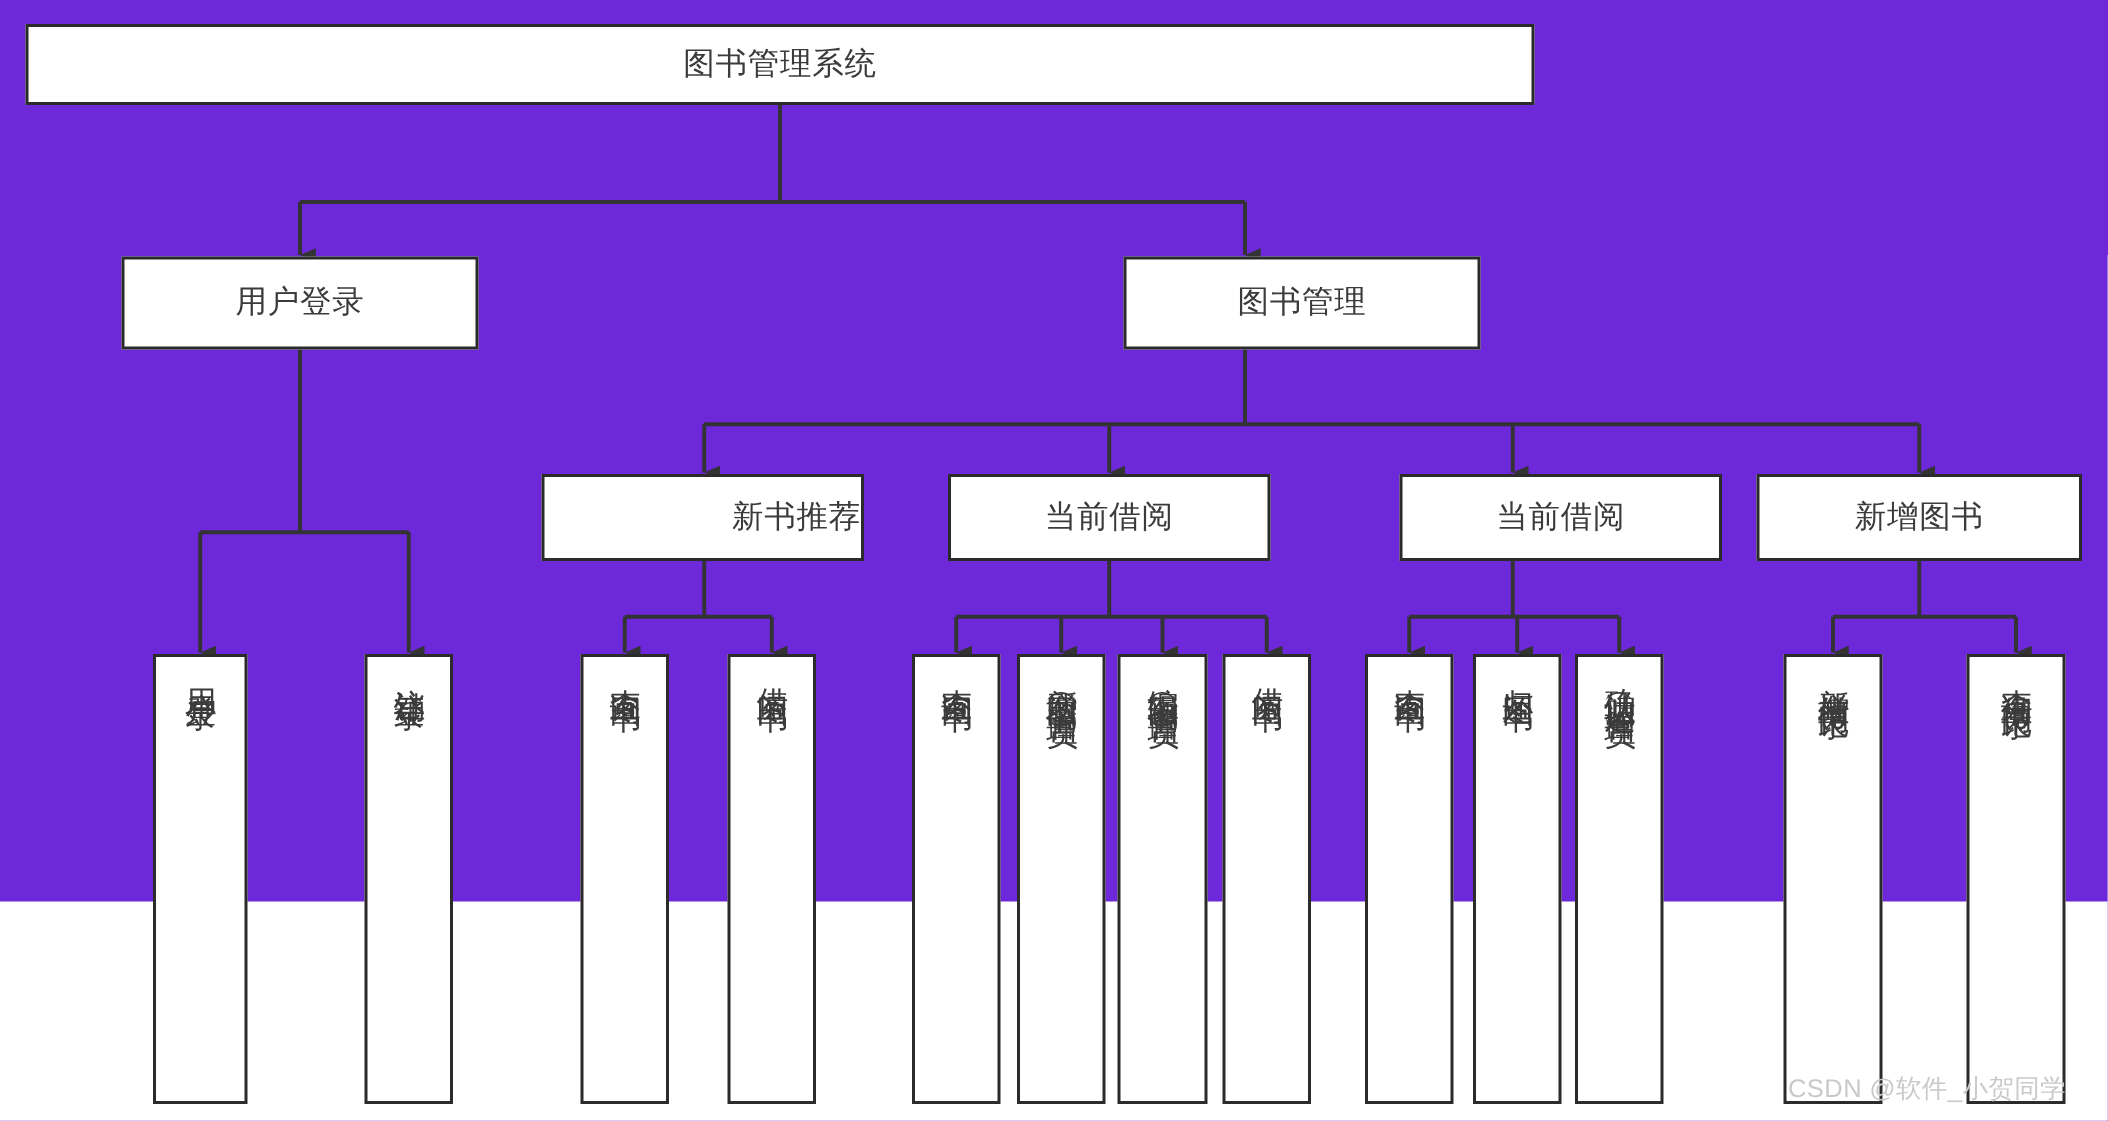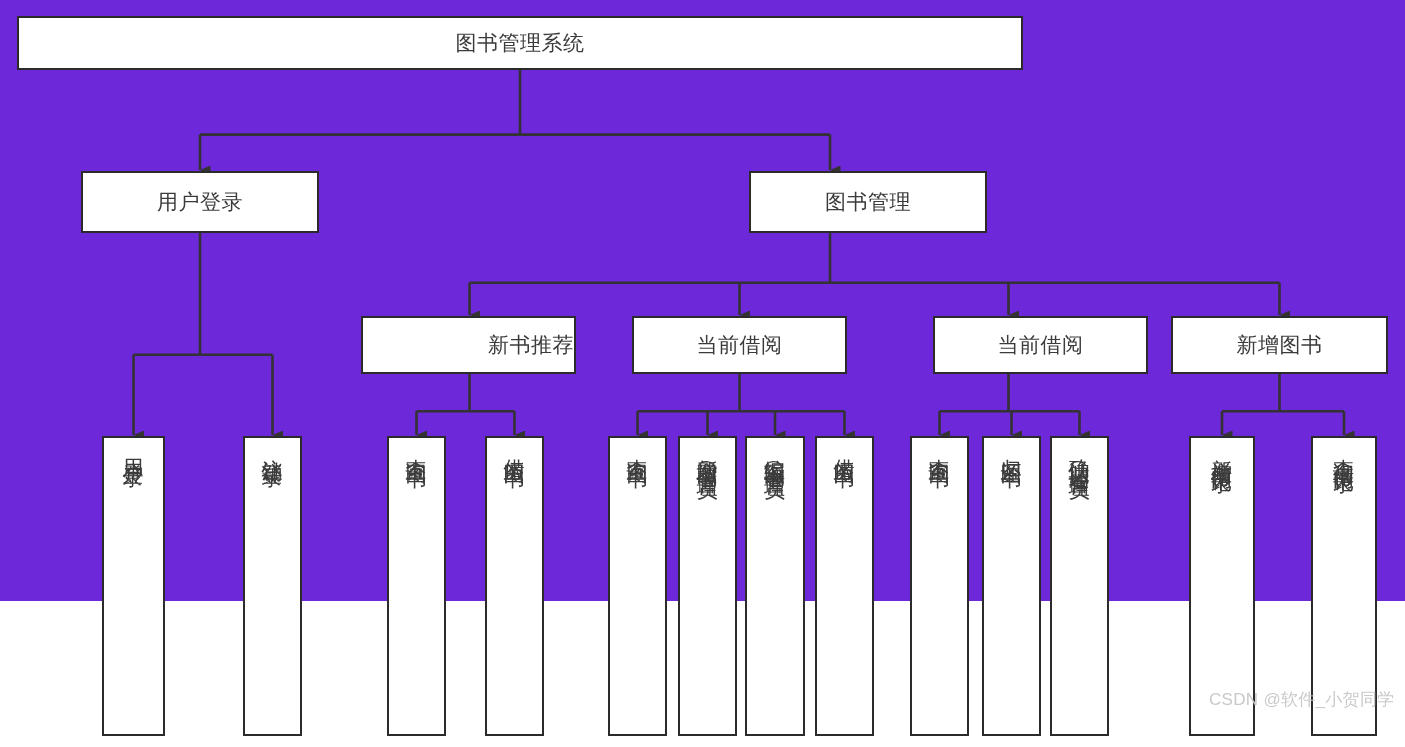--- a/index.html
+++ b/index.html
@@ -171,14 +171,14 @@
         <span class="node-label">确认归还（管理员）</span>
       </div>
       <div class="node vertical" style="left: 1189px; top: 436px; width: 66px; height: 300px;">
         <span class="node-label">新增借阅记录</span>
       </div>
       <div class="node vertical" style="left: 1311px; top: 436px; width: 66px; height: 300px;">
         <span class="node-label">查询借阅记录</span>
       </div>
     </div>
 
-  <div class="watermark" style="left: 1192px; top: 688px; color: rgb(201, 201, 201); margin-left: 17px;">CSDN @软件_小贺同学</div>
+  <div class="watermark" style="left: 1192px; top: 714px; color: rgb(201, 201, 201);">CSDN @软件_小贺同学</div>
 </div>
 
 </body></html>

